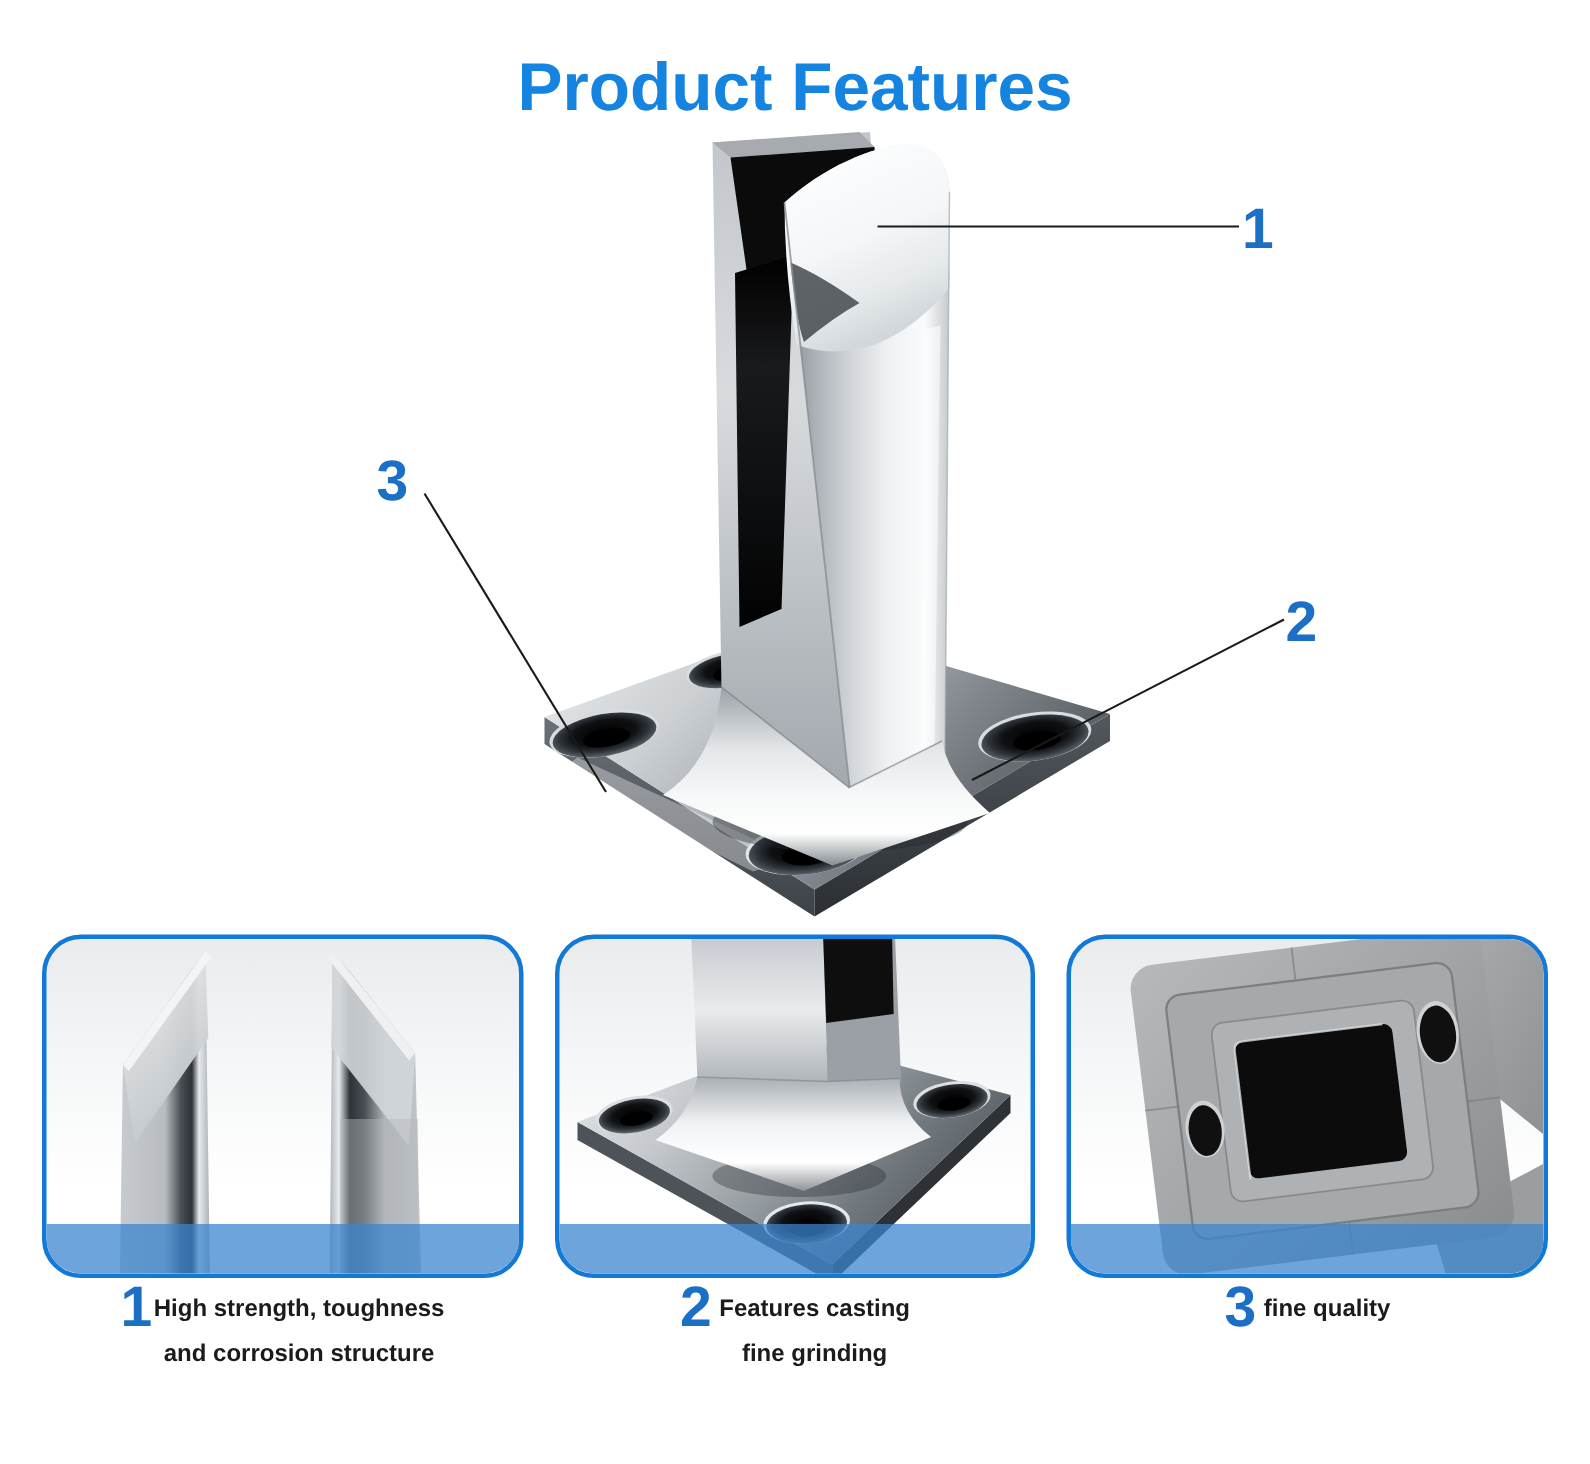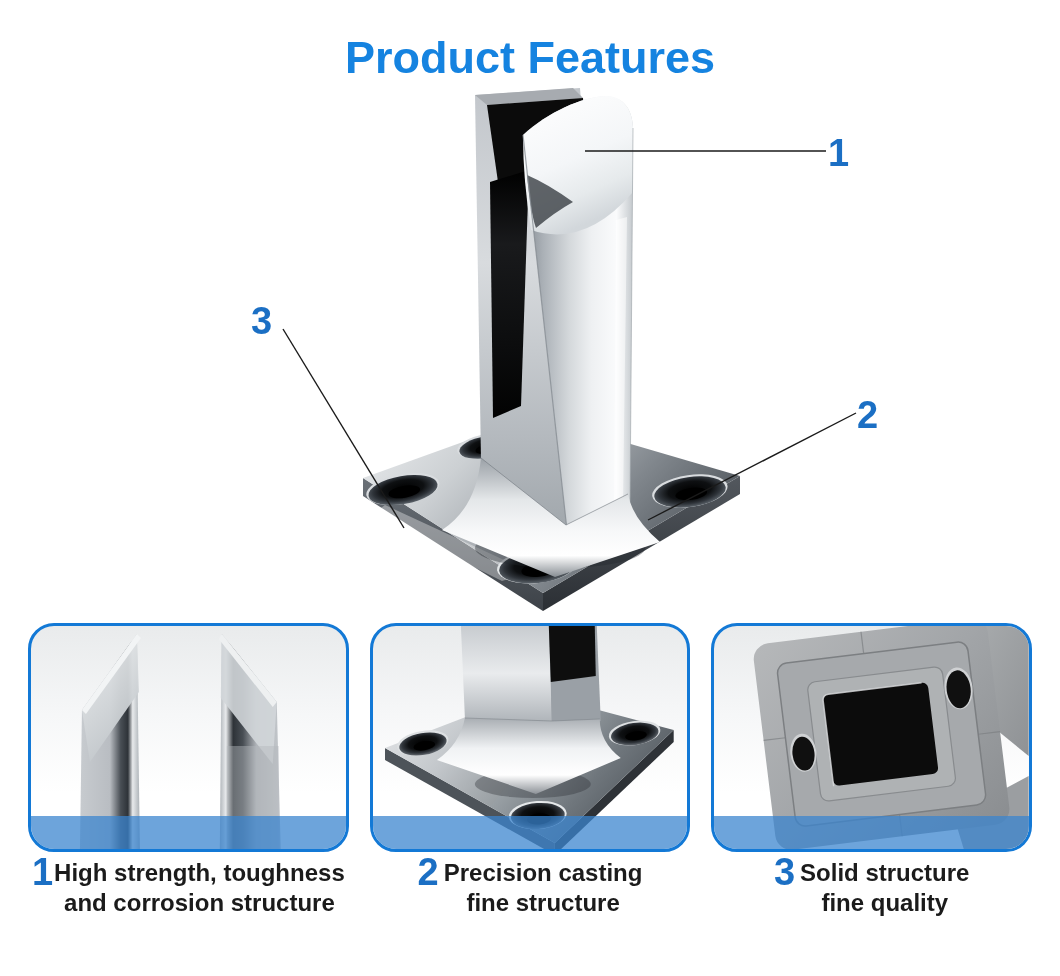--- a/index.html
+++ b/index.html
@@ -43,21 +43,21 @@
   .captions{position:absolute;left:28px;top:858px;width:1004px;display:flex;gap:21px;}
   .caption{
     width:321px;display:flex;justify-content:center;align-items:flex-start;
     color:#1b1b1b;
   }
   .caption .num{
     font-size:38px;font-weight:bold;color:var(--number-blue);
     line-height:34px;margin-top:-3px;margin-right:5px;
   }
   .caption.c1 .num{margin-right:1px;}
-  .caption .lines{font-size:24px;font-weight:bold;line-height:30px;text-align:center;}
+  .caption .lines{font-size:16px;font-weight:bold;line-height:30px;text-align:center;}
 </style>
 </head>
 <body>
 
 <div id="canvas">
 
   <div class="page-title">Product Features</div>
 
   <svg id="product-svg" width="420" height="560" viewBox="0 0 420 560" aria-hidden="true">
     <defs>
@@ -321,26 +321,25 @@
     <div class="caption c1">
       <span class="num">1</span>
       <div class="lines">
         <div>High strength, toughness</div>
         <div>and corrosion structure</div>
       </div>
     </div>
     <div class="caption">
       <span class="num">2</span>
       <div class="lines">
-        <div>Precision casting</div>
-        <div>fine structure</div>
+        <div>Features casting</div>
+        <div>fine grinding</div>
       </div>
     </div>
     <div class="caption">
       <span class="num">3</span>
       <div class="lines">
-        <div>Solid structure</div>
         <div>fine quality</div>
       </div>
     </div>
   </div>
 
 </div>
 
 </body></html>

